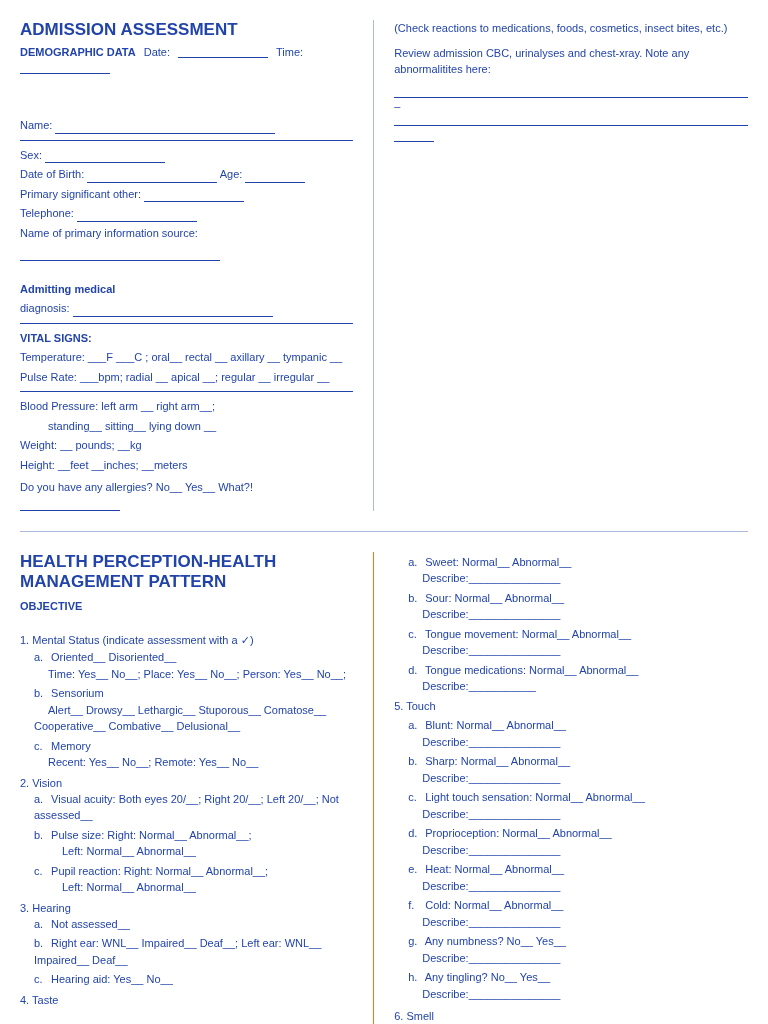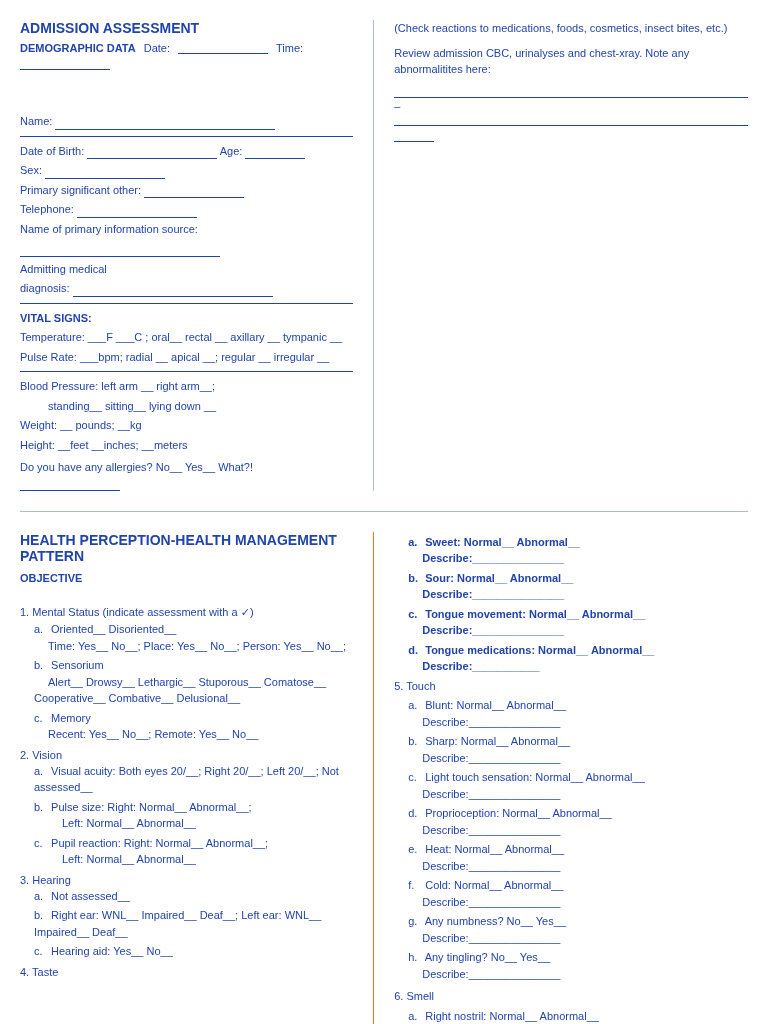--- a/index.html
+++ b/index.html
@@ -29,21 +29,21 @@
       width: 360px;
       padding-right: 20px;
       border-right: 1px solid #aabbdd;
     }
     .right-col {
       width: 380px;
       padding-left: 20px;
     }
     .section-title {
       font-weight: bold;
-      font-size: 14px;
+      font-size: 17px;
       color: #2244aa;
       margin-bottom: 6px;
     }
     .field-line {
       margin-bottom: 3px;
       line-height: 1.5;
     }
     .underline {
       display: inline-block;
       border-bottom: 1px solid #2244aa;
@@ -130,45 +130,45 @@
       </div>
       <div style="margin-bottom:4px;"><span class="underline" style="min-width:90px;"></span></div>
 
       <div class="name-row field-line">
         <span>Name:</span>
         <span class="underline" style="min-width:220px;"></span>
       </div>
       <div class="separator"></div>
 
       <div class="field-line">
+        <span>Sex:</span>
+        <span class="underline" style="min-width:120px;"></span>
+      </div>
+      <div class="field-line">
         <span>Date of Birth:</span>
         <span class="underline" style="min-width:130px;"></span>
         <span>Age:</span>
         <span class="underline" style="min-width:60px;"></span>
       </div>
       <div class="field-line">
-        <span>Sex:</span>
-        <span class="underline" style="min-width:120px;"></span>
-      </div>
-      <div class="field-line">
         <span>Primary significant other:</span>
         <span class="underline" style="min-width:100px;"></span>
       </div>
       <div class="field-line">
         <span>Telephone:</span>
         <span class="underline" style="min-width:120px;"></span>
       </div>
       <div class="field-line">
         <span>Name of primary information source:</span>
       </div>
       <div class="field-line">
         <span class="underline" style="min-width:200px;"></span>
       </div>
 
-      <div class="field-line" style="margin-top:4px;">
+      <div class="field-line" style="margin-top:20px;font-weight:bold;">
         <span>Admitting medical</span>
       </div>
       <div class="field-line">
         <span>diagnosis:</span>
         <span class="underline" style="min-width:200px;"></span>
       </div>
 
       <div class="separator"></div>
 
       <div class="field-line">
@@ -287,21 +287,21 @@
         <li style="margin-top:4px;">
           <span>4. </span>
           <span>Taste</span>
         </li>
 
       </ul>
     </div>
 
     <div class="bottom-right">
 
-      <ul class="sub-list" style="margin-bottom:2px;font-weight:bold;">
+      <ul class="sub-list" style="margin-bottom:2px;">
         <li>
           <span class="alpha-label">a.</span>
           <span>Sweet: Normal__ Abnormal__</span><br>
           <span style="padding-left:14px;">Describe:_______________</span>
         </li>
         <li>
           <span class="alpha-label">b.</span>
           <span>Sour: Normal__ Abnormal__</span><br>
           <span style="padding-left:14px;">Describe:_______________</span>
         </li>

